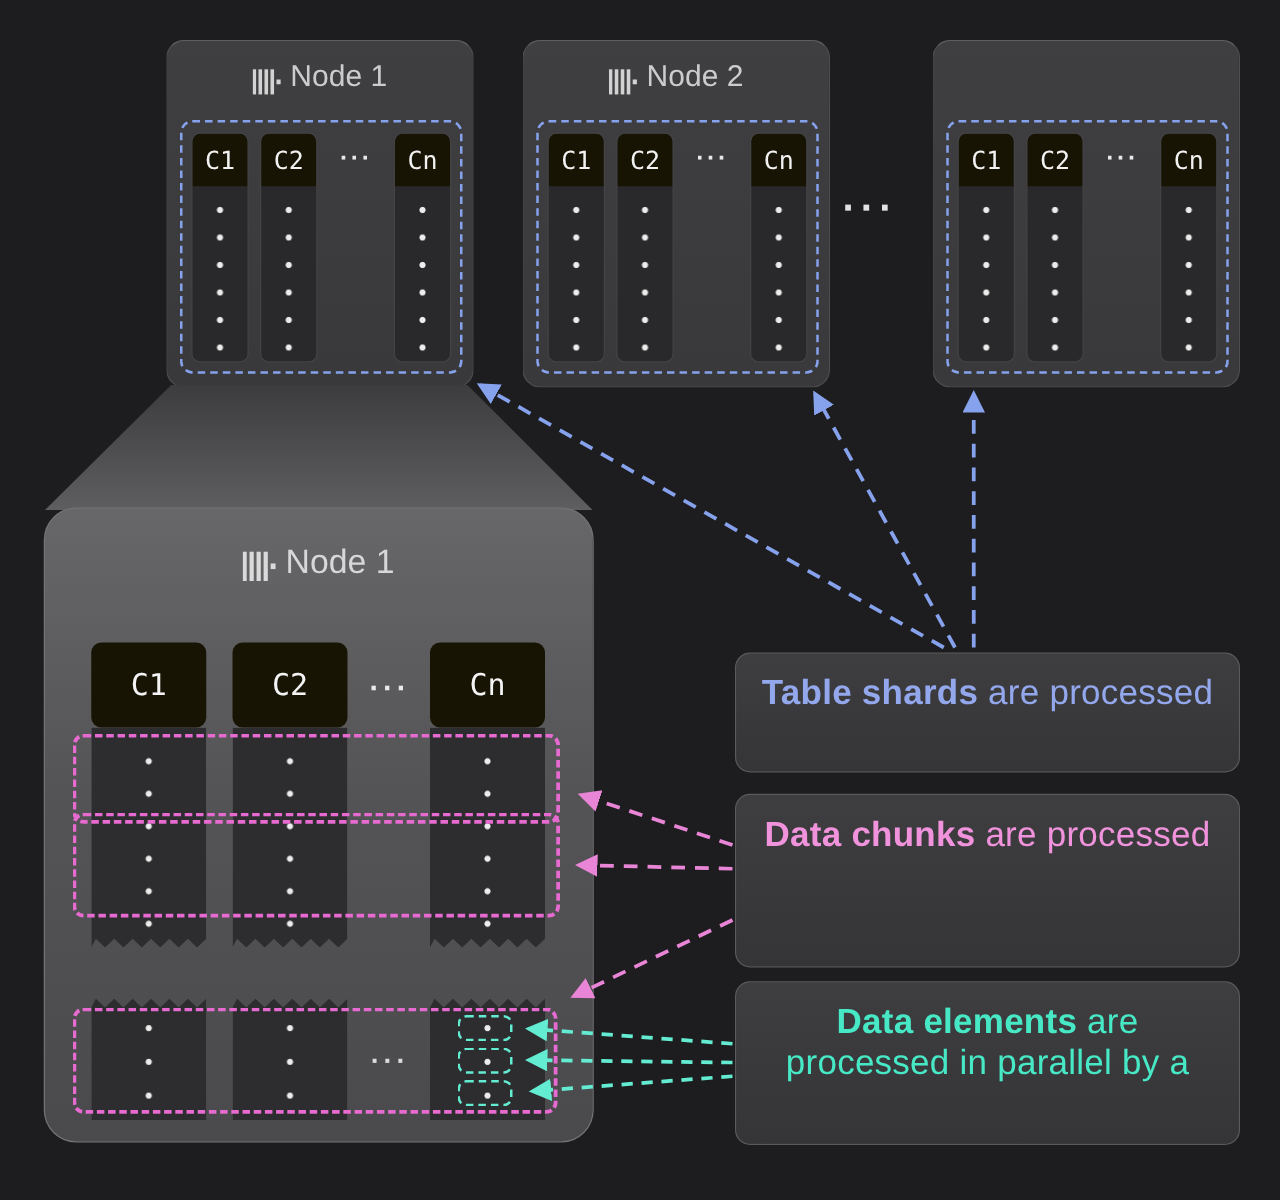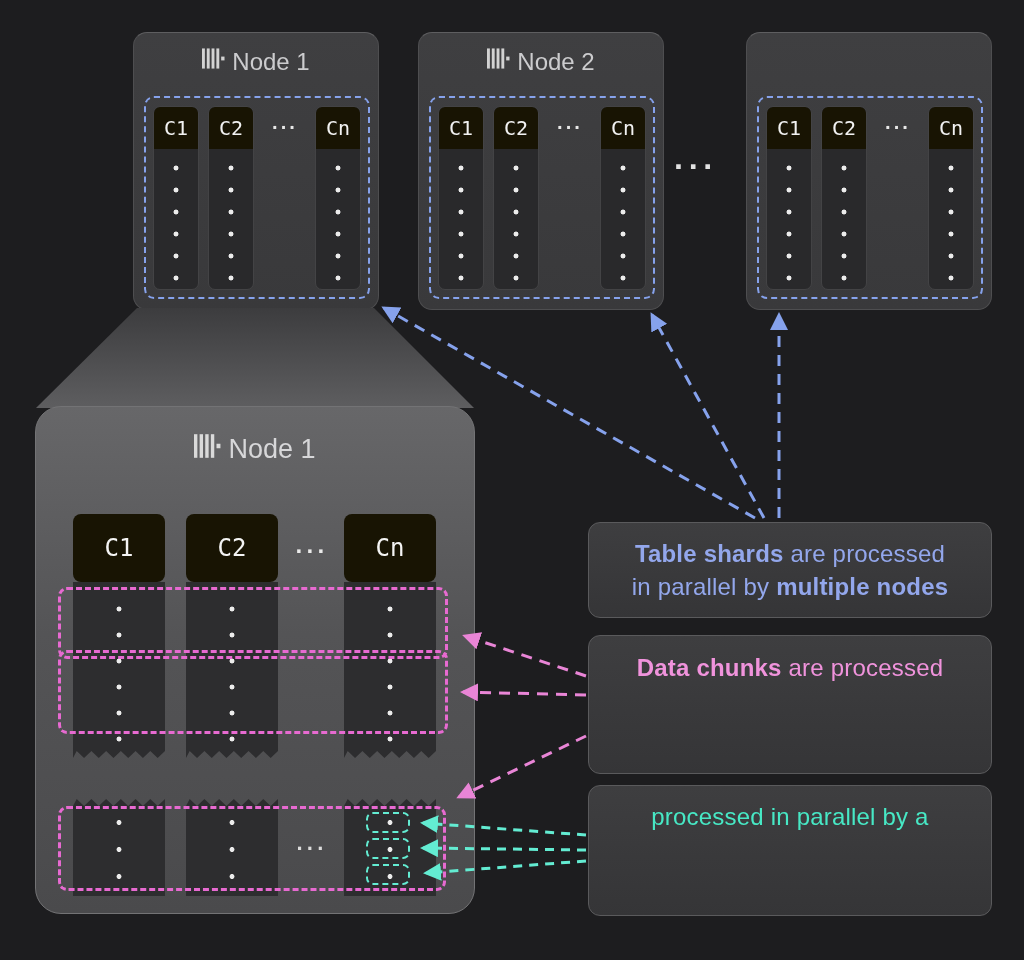--- a/index.html
+++ b/index.html
@@ -10,21 +10,21 @@
     -webkit-font-smoothing:antialiased;
   }
   
   .node {
     position:absolute; width:246px; height:278px; box-sizing:border-box;
     background:linear-gradient(180deg,#3f3f41 0%,#39393b 100%);
     border:1px solid #4e4e50; border-top-color:#5e5e60;
     border-radius:14px;
   }
   .node-title {
-    display:flex; justify-content:center; align-items:flex-start; gap:7px;
+    display:flex; justify-content:center; align-items:flex-end; gap:7px;
     margin-top:15px; color:#cccccE; font-size:24px; font-weight:400;
   }
   .ch-icon { width:23px; height:21px; flex:0 0 auto; }
   .shard-outline {
     position:absolute; left:10px; top:63px; width:226px; height:203px;
     box-sizing:border-box; border:2.5px dashed #86a2ec; border-radius:10px;
   }
   .tcol {
     position:absolute; top:8px; width:46px; height:184px; box-sizing:border-box;
     background:#29292b; border:1px solid #434345; border-radius:7px; overflow:hidden;
@@ -101,21 +101,21 @@
   .simdbox {
     position:absolute; left:366px; width:44px; height:21px; box-sizing:border-box;
     border:2.5px dashed #63ecd2; border-radius:7px;
   }
   .s0 { top:812px; } .s1 { top:838px; } .s2 { top:864px; }
   
   .callout {
     position:absolute; left:588px; width:404px; box-sizing:border-box;
     background:linear-gradient(180deg,#3e3e40 0%,#353537 100%);
     border:1.5px solid #5a5a5c; border-radius:12px;
-    text-align:center; font-size:24px; line-height:33px; letter-spacing:0.2px;
+    text-align:center; font-size:28px; line-height:33px; letter-spacing:0.2px;
   }
   .callout .b { font-weight:700; }
   .c1 { top:522px; height:96px;  padding-top:14px; color:#93a7ec; }
   .c2 { top:635px; height:139px; padding-top:15px; color:#f093dc; }
   .c3 { top:785px; height:131px; padding-top:14px; color:#47e8c5; }
   
   .arrows { position:absolute; left:0; top:0; pointer-events:none; }
 </style>
 </head>
 <body>
@@ -242,28 +242,28 @@
   <div class="chunk chunkA"></div>
   <div class="chunk chunkB"></div>
   <div class="chunk chunkC"></div>
 
   <div class="simdbox s0"></div>
   <div class="simdbox s1"></div>
   <div class="simdbox s2"></div>
 
   <div class="callout c1">
     <div><span class="b">Table shards</span><span> are processed</span></div>
-    <div><span>in parallel by </span><span class="b">multiple nodes</span></div>
   </div>
 
   <div class="callout c2">
     <div><span class="b">Data chunks</span><span> are processed</span></div>
   </div>
 
   <div class="callout c3">
+    <div><span class="b">Data elements</span><span> are</span></div>
     <div><span>processed in parallel by a</span></div>
   </div>
 
   <svg class="arrows" width="1024" height="960" viewBox="0 0 1024 960">
     <defs>
       <marker id="ab" markerWidth="7" markerHeight="7" refX="5" refY="3" orient="auto">
         <path d="M0,0 L6,3 L0,6 Z" fill="#86a2ec"></path>
       </marker>
       <marker id="ap" markerWidth="7" markerHeight="7" refX="5" refY="3" orient="auto">
         <path d="M0,0 L6,3 L0,6 Z" fill="#e985d6"></path>

